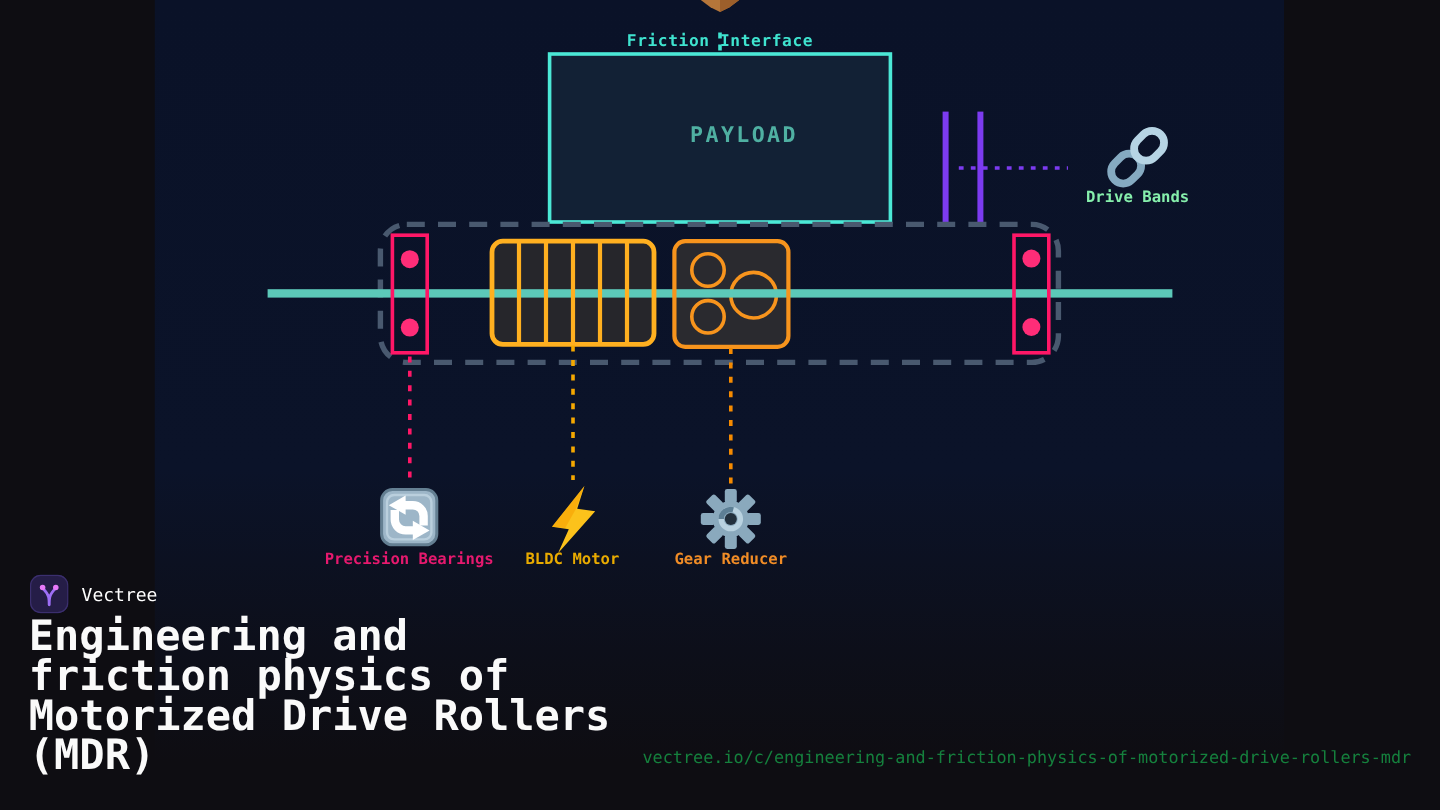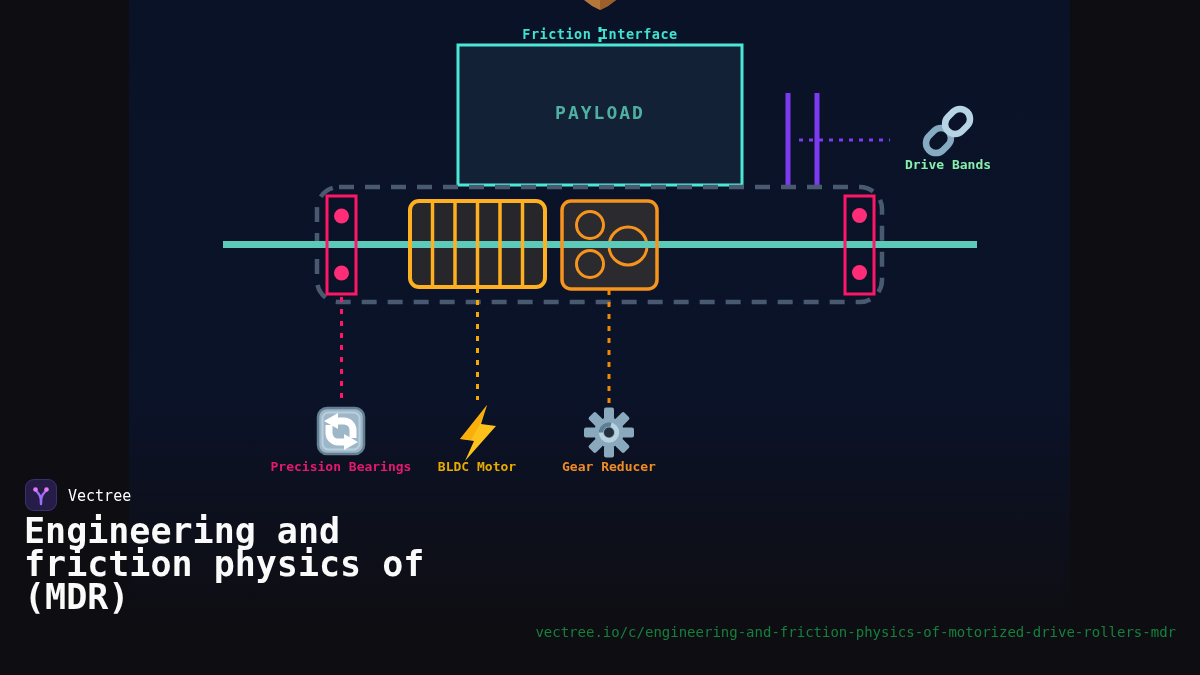--- a/index.html
+++ b/index.html
@@ -8,21 +8,21 @@
     background:#0e0d12;
     font-family:"DejaVu Sans Mono","Liberation Mono",monospace;
   }
   .panel{
     position:absolute;left:129px;top:0;width:941px;height:675px;
     background:linear-gradient(180deg,#0a1228 0%,#0b1329 58%,rgba(11,19,41,0.35) 80%,rgba(11,19,41,0) 94%);
   }
   svg.diagram{position:absolute;left:0;top:0;}
   .lbl{position:absolute;text-align:center;font-weight:bold;white-space:nowrap;}
   .lbl-friction{left:450px;top:6px;width:300px;font-size:13.5px;color:#3fe3cf;letter-spacing:.5px;margin-top:20px;}
-  .lbl-payload{left:458px;top:102px;width:284px;font-size:18px;color:#4fb0a2;letter-spacing:2px;}
+  .lbl-payload{left:458px;top:102px;width:284px;font-size:18px;color:#4fb0a2;letter-spacing:2px;padding-left:20px;}
   .lbl-drivebands{left:868px;top:157px;width:160px;font-size:13px;color:#86efac;}
   .lbl-legend{top:459px;width:220px;font-size:13px;}
   .lbl-bearings{left:231px;color:#e6196e;}
   .lbl-motor{left:367px;color:#e9ab00;}
   .lbl-gear{left:499px;color:#f08c26;}
   .footer-logo{
     position:absolute;left:25px;top:479px;width:32px;height:32px;border-radius:9px;
     background:#251d47;box-shadow:inset 0 0 0 1px #3b2f6e;
   }
   .brand{position:absolute;left:68px;top:487px;font-size:15px;font-weight:normal;color:#ffffff;}
@@ -137,16 +137,17 @@
     <path d="M16 25 C16 19 16 17 11 11.5 M16 25 C16 19 16 17 21 11.5" stroke="#9d6ef5" stroke-width="2.4" fill="none" stroke-linecap="round"></path>
     <circle cx="10.5" cy="10.5" r="2.3" fill="#e879f9"></circle>
     <circle cx="21.5" cy="10.5" r="2.3" fill="#e879f9"></circle>
   </svg>
 </div>
 <div class="brand">Vectree</div>
 
 <div class="title">
   <div>Engineering and</div>
   <div>friction physics of</div>
+  <div>Motorized Drive Rollers</div>
   <div>(MDR)</div>
 </div>
 
 <div class="url">vectree.io/c/engineering-and-friction-physics-of-motorized-drive-rollers-mdr</div>
 
 </body></html>

